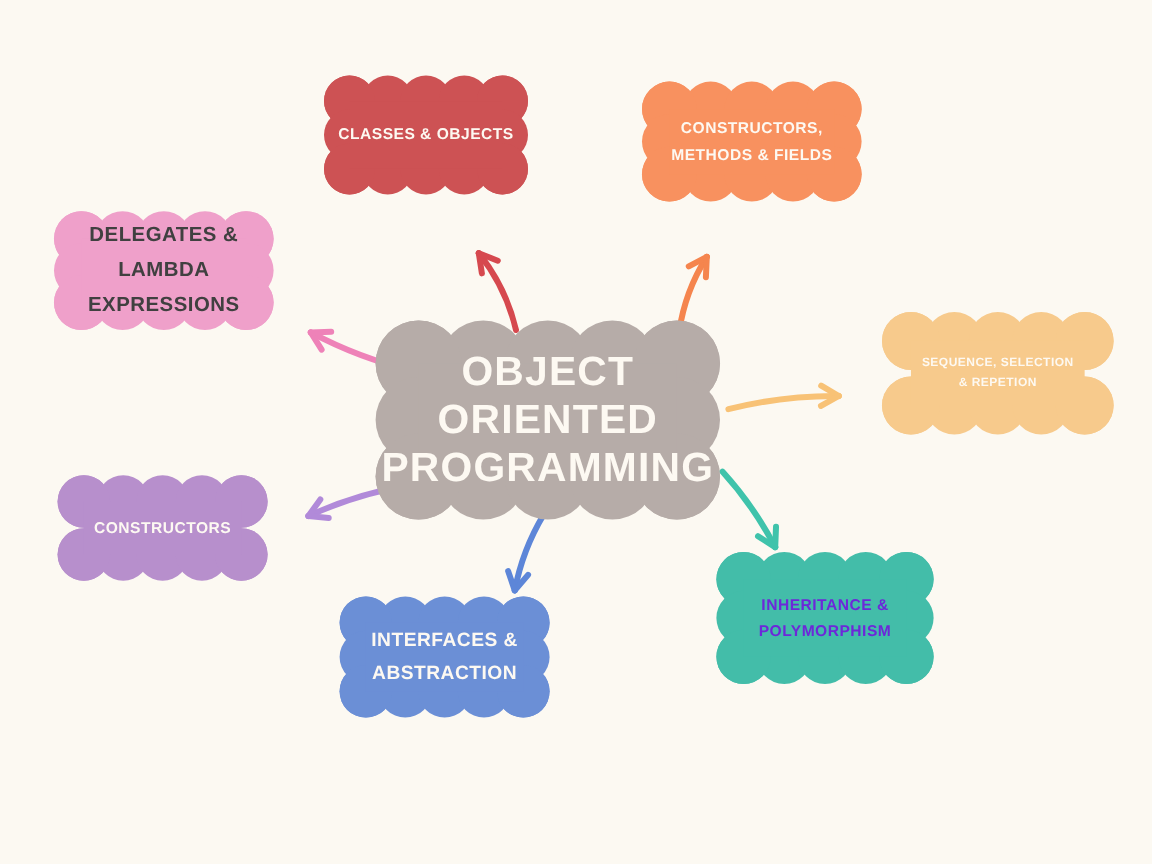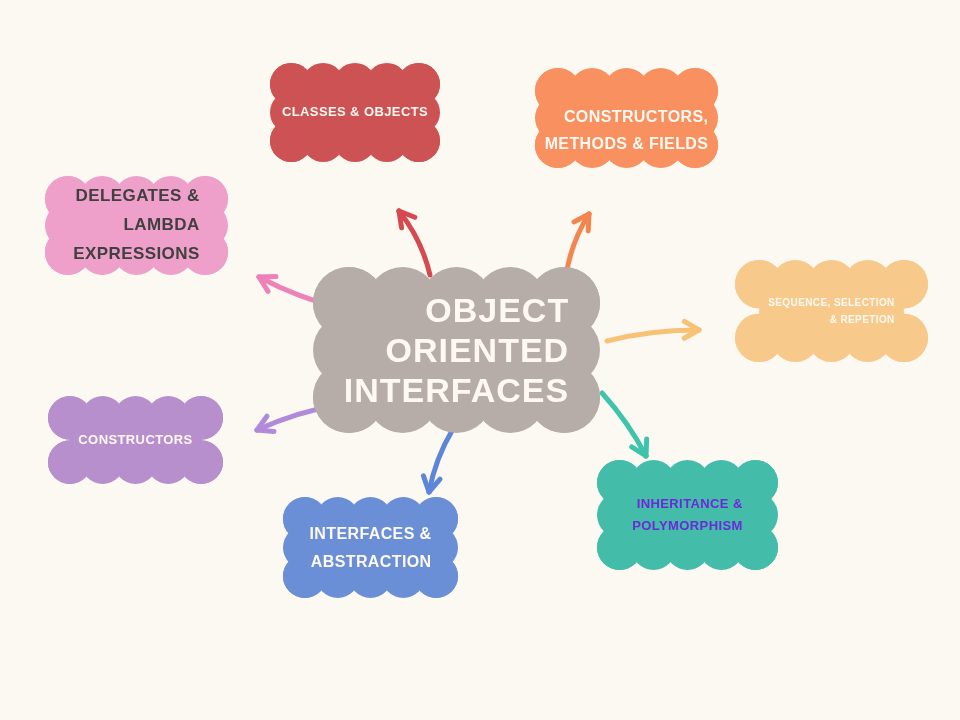--- a/index.html
+++ b/index.html
@@ -18,21 +18,21 @@
   #shapes {
     position: absolute;
     left: 0;
     top: 0;
   }
   .node-label {
     position: absolute;
     display: flex;
     align-items: center;
     justify-content: center;
-    text-align: right;
+    text-align: center;
     white-space: pre-line;
     font-weight: bold;
     letter-spacing: 0.4px;
     line-height: 1.7;
     pointer-events: none;
   }
   .node-label.center {
     letter-spacing: 1px;
     line-height: 1.18;
   }
@@ -222,24 +222,24 @@
         <circle cx="619.625" cy="515" r="22.625"></circle>
         <circle cx="755.375" cy="515" r="22.625"></circle>
         <circle cx="619.625" cy="547.375" r="22.625"></circle>
         <circle cx="755.375" cy="547.375" r="22.625"></circle>
         <rect x="619.625" y="482.625" width="135.75" height="64.75"></rect>
       </g>
     </svg>
 
   <div class="node-label center" style="left: 313px; top: 267px; width: 287px; height: 166px; font-size: 34px; color: rgb(253, 249, 242);">OBJECT
 ORIENTED
-INTERFACES</div>
+PROGRAMMING</div>
 
   <div class="node-label" style="left: 270px; top: 63px; width: 170px; height: 99px; font-size: 13px; color: rgb(253, 249, 242);">CLASSES &amp; OBJECTS</div>
-  <div class="node-label" style="left: 535px; top: 80px; width: 183px; height: 100px; font-size: 16px; color: rgb(253, 249, 242);">CONSTRUCTORS,
+  <div class="node-label" style="left: 535px; top: 68px; width: 183px; height: 100px; font-size: 13px; color: rgb(253, 249, 242);">CONSTRUCTORS,
 METHODS &amp; FIELDS</div>
   <div class="node-label" style="left: 45px; top: 176px; width: 183px; height: 99px; font-size: 17px; color: #404040;">DELEGATES &amp;
 LAMBDA
 EXPRESSIONS</div>
   <div class="node-label" style="left: 735px; top: 260px; width: 193px; height: 102px; font-size: 10px; color: rgb(253, 249, 242);">SEQUENCE, SELECTION
 &amp; REPETION</div>
   <div class="node-label" style="left: 48px; top: 396px; width: 175px; height: 88px; font-size: 13px; color: rgb(253, 249, 242);">CONSTRUCTORS</div>
   <div class="node-label" style="left: 283px; top: 497px; width: 175px; height: 101px; font-size: 16px; color: rgb(253, 249, 242);">INTERFACES &amp;
 ABSTRACTION</div>
   <div class="node-label" style="left: 597px; top: 460px; width: 181px; height: 110px; font-size: 13px; color: #6d28d9;">INHERITANCE &amp;

